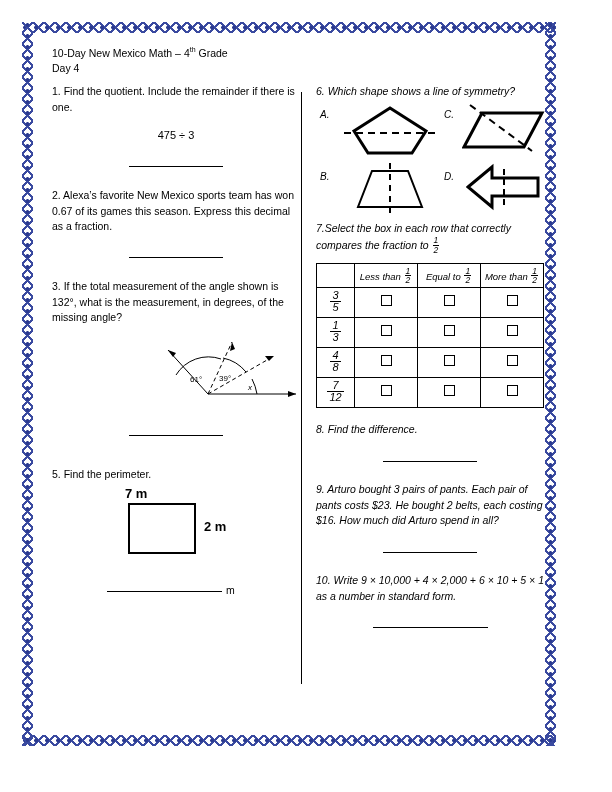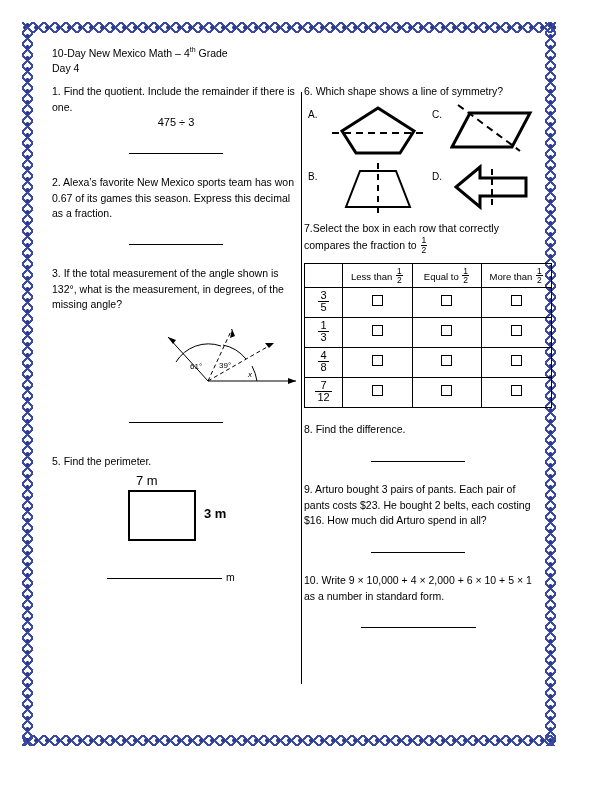--- a/index.html
+++ b/index.html
@@ -62,33 +62,33 @@
   }
   .name-line {
     display: inline-block;
     border-bottom: 1px solid #000;
     width: 197px; height: 11px;
     margin-left: 3px;
   }
 
   .columns { position: relative; height: 630px; }
   .col-left { position: absolute; left: 8px; top: 0; width: 248px; }
-  .col-right { position: absolute; left: 260px; top: 0; width: 228px; }
+  .col-right { position: absolute; left: 272px; top: 0; width: 228px; font-style: italic; }
   .divider {
     position: absolute; left: 257px; top: 8px;
     width: 1px; height: 592px; background: #000;
   }
 
   .q { font-size: 10.5px; line-height: 15.5px; }
   .q-num { }
   .spacer-14 { height: 14px; }
   .spacer-10 { height: 10px; }
   .spacer-6 { height: 6px; }
   .centered { text-align: center; }
-  .eq { font-size: 11px; margin-top: 0; }
+  .eq { font-size: 11px; margin-top: 13px; }
   .ans-line {
     display: inline-block;
     border-bottom: 1.4px solid #000;
     width: 94px; height: 1px;
     vertical-align: middle;
   }
   .ans-line-long {
     display: inline-block;
     border-bottom: 1.4px solid #000;
     width: 115px; height: 1px;
@@ -114,38 +114,38 @@
   .angle-fig { margin-top: 6px; text-align: right; }
 
   
   .rect-fig { position: relative; height: 80px; margin-top: 4px; }
   .rect-shape {
     position: absolute; left: 76px; top: 17px;
     width: 68px; height: 51px;
     border: 2.5px solid #000;
   }
   .lbl-top {
-    position: absolute; left: 84px; top: 0;
-    font-size: 13px; font-weight: normal;
+    position: absolute; left: 73px; top: 0;
+    font-size: 13px; font-weight: bold;
   }
   .lbl-right {
     position: absolute; left: 152px; top: 33px;
     font-size: 13px; font-weight: bold;
   }
 
   
   .sym-grid { position: relative; height: 112px; margin-top: 3px; }
   .sym-cell { position: absolute; }
   .sym-lbl { position: absolute; font-size: 10px; }
 
   
   table.cmp {
     border-collapse: collapse;
     margin-top: 9px;
-    width: 248px;
+    width: 228px;
     table-layout: fixed;
   }
   table.cmp th, table.cmp td {
     border: 1.4px solid #000;
     text-align: center;
     font-size: 9.5px;
     padding: 0;
   }
   table.cmp th { height: 24px; font-weight: normal; }
   table.cmp td { height: 30px; }
@@ -248,21 +248,21 @@
 
         <div class="spacer-10"></div>
 
         <div class="q">
           <span class="q-num">5.</span>
           <span>Find the perimeter.</span>
 
           <div class="rect-fig">
             <div class="lbl-top">7 m</div>
             <div class="rect-shape"></div>
-            <div class="lbl-right">3 m</div>
+            <div class="lbl-right">2 m</div>
           </div>
 
           <div class="ans-wrap-left"><span class="ans-line-long"></span><span class="unit">m</span></div>
         </div>
 
       </div>
 
       <div class="col-right">
 
         <div class="q">

